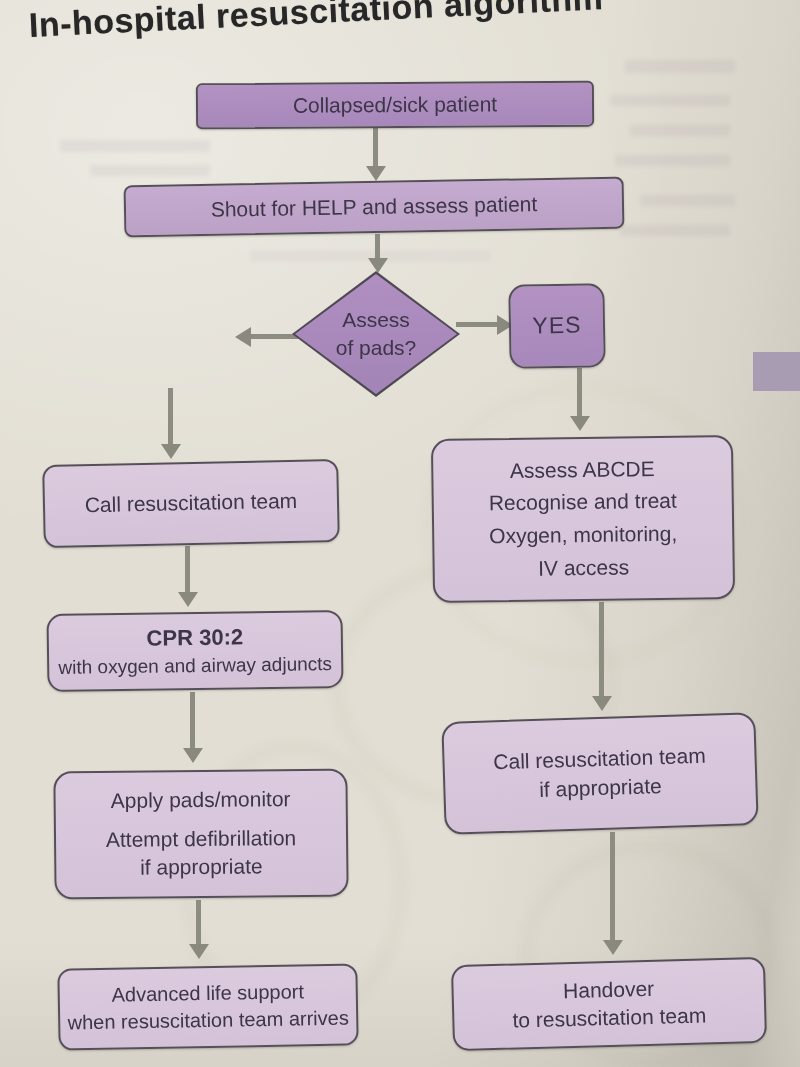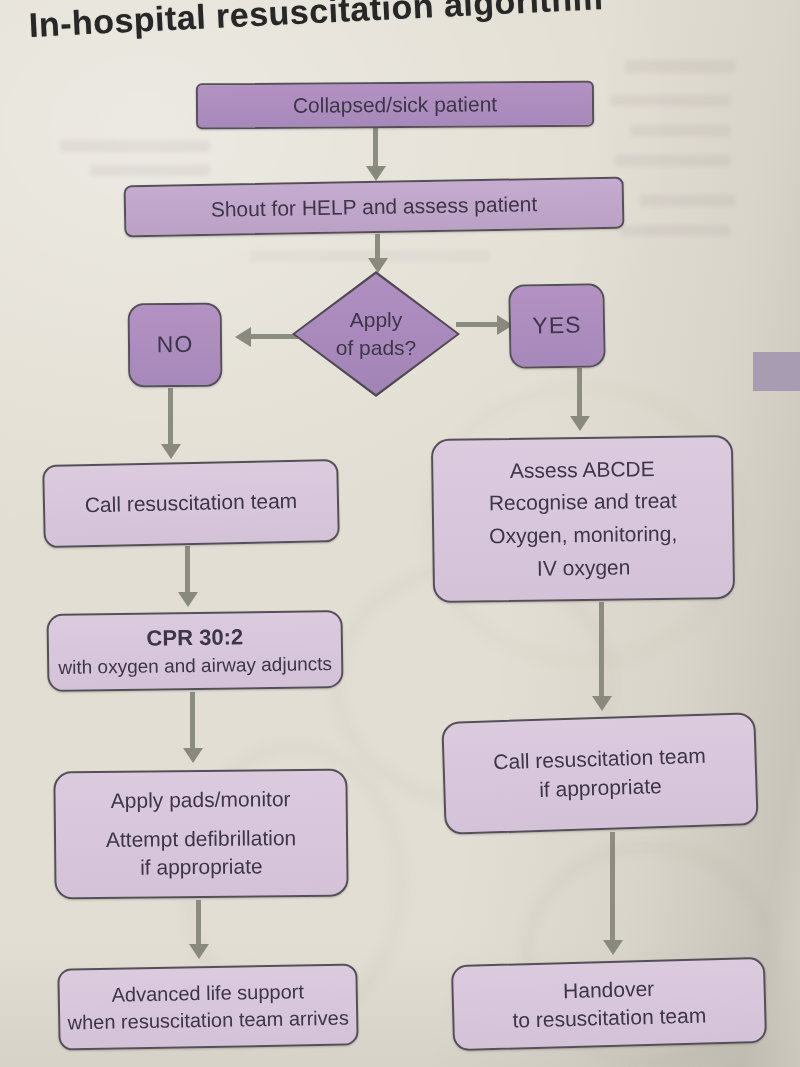--- a/index.html
+++ b/index.html
@@ -133,28 +133,25 @@
   <div class="node fill-dark" style="left:196px;top:82px;width:398px;height:46px;border-radius:6px;transform:rotate(-0.4deg);">
     <span>Collapsed/sick patient</span>
   </div>
 
   <div class="node fill-med" style="left:124px;top:181px;width:500px;height:52px;border-radius:8px;transform:rotate(-1deg);">
     <span>Shout for HELP and assess patient</span>
   </div>
 
   <div class="diamond-outer">
     <div class="diamond-inner">
-      <span>Apply</span>
+      <span>Assess</span>
       <span>of pads?</span>
     </div>
   </div>
 
-  <div class="node fill-dark no-yes" style="left:128px;top:303px;width:94px;height:84px;border-radius:16px;transform:rotate(-0.5deg);">
-    <span>NO</span>
-  </div>
 
   <div class="node fill-dark no-yes" style="left:509px;top:284px;width:96px;height:84px;border-radius:16px;transform:rotate(-1deg);">
     <span>YES</span>
   </div>
 
   <div class="node fill-light" style="left:43px;top:462px;width:296px;height:83px;border-radius:14px;transform:rotate(-1.2deg);">
     <span>Call resuscitation team</span>
   </div>
 
   <div class="node fill-light" style="left:47px;top:612px;width:296px;height:78px;border-radius:16px;transform:rotate(-0.8deg);font-size:19px;">
@@ -170,21 +167,21 @@
 
   <div class="node fill-light" style="left:58px;top:966px;width:300px;height:82px;border-radius:14px;transform:rotate(-1deg);font-size:20px;">
     <span>Advanced life support</span>
     <span>when resuscitation team arrives</span>
   </div>
 
   <div class="node fill-light" style="left:432px;top:437px;width:302px;height:164px;border-radius:18px;transform:rotate(-0.8deg);line-height:1.55;">
     <span>Assess ABCDE</span>
     <span>Recognise and treat</span>
     <span>Oxygen, monitoring,</span>
-    <span>IV oxygen</span>
+    <span>IV access</span>
   </div>
 
   <div class="node fill-light" style="left:443px;top:717px;width:314px;height:113px;border-radius:18px;transform:rotate(-1.8deg);">
     <span>Call resuscitation team</span>
     <span>if appropriate</span>
   </div>
 
   <div class="node fill-light" style="left:452px;top:961px;width:314px;height:86px;border-radius:16px;transform:rotate(-1.5deg);">
     <span>Handover</span>
     <span>to resuscitation team</span>

